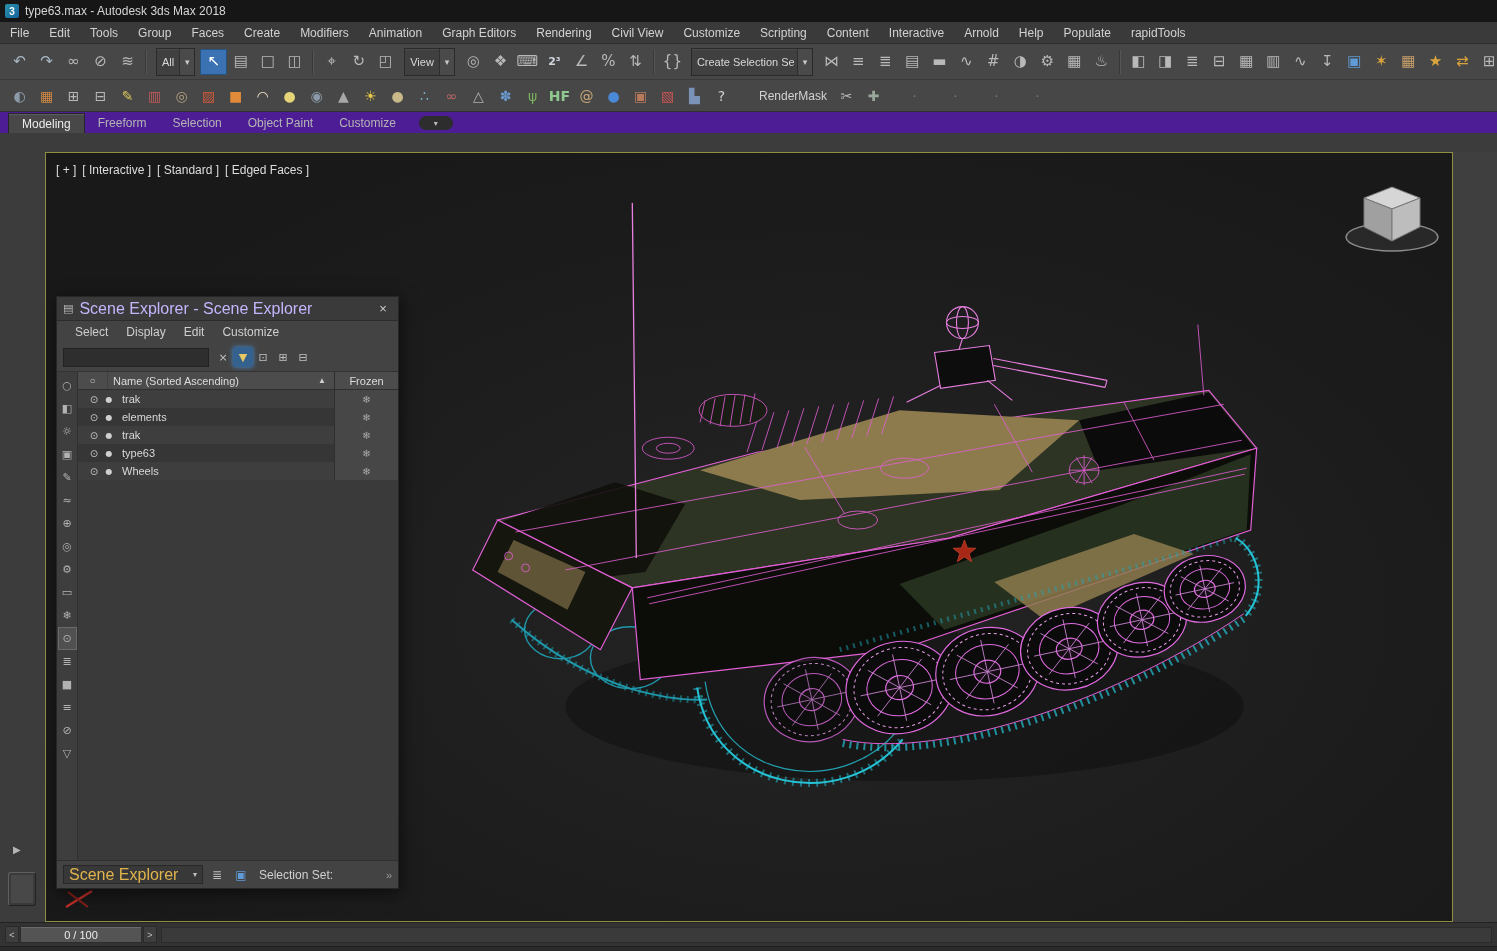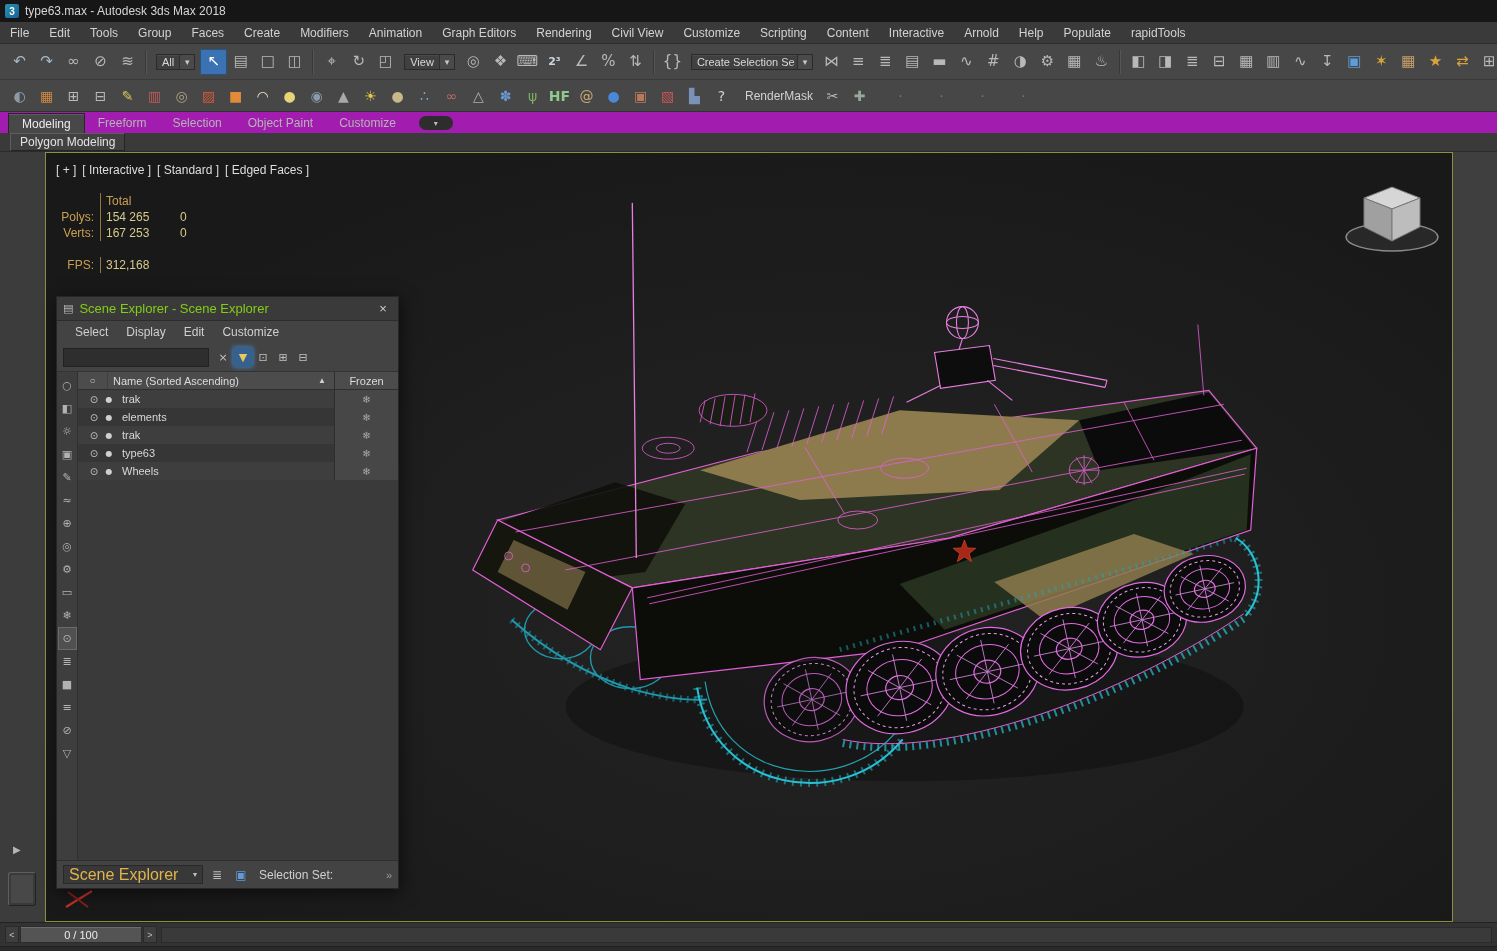--- a/index.html
+++ b/index.html
@@ -17,25 +17,25 @@
 .ticon{width:27px;height:26px;display:flex;align-items:center;justify-content:center;border-radius:2px;flex:0 0 auto}
 .ticon .glyph{font-family:"DejaVu Sans",sans-serif;font-size:15px;line-height:1;color:#bdbdbd}
 .ticon.active{background:#3a72b4;box-shadow:inset 0 0 0 1px #27537f}
 .ticon.txt .glyph{font-size:9px;font-weight:bold}
 .ticon.txt2 .glyph{font-size:11px;font-weight:bold}
 #toolbar2 .ticon{height:24px}
 #toolbar2 .ticon .glyph{font-size:14px}
 .dimdot{margin-left:14px}
 .dimdot .glyph{color:#767676}
 .tsep{width:2px;height:24px;margin:0 4px;border-left:1px solid #383838;border-right:1px solid #565656}
-.combo{height:16px;background:#404040;border:1px solid #2a2a2a;display:flex;align-items:center;margin:0 5px;box-shadow:inset 0 1px 0 rgba(255,255,255,.06)}
+.combo{height:28px;background:#404040;border:1px solid #2a2a2a;display:flex;align-items:center;margin:0 5px;box-shadow:inset 0 1px 0 rgba(255,255,255,.06)}
 .combo .ctext{flex:1;font-size:11px;color:#d8d8d8;padding:0 5px;white-space:nowrap;overflow:hidden}
 .combo .carrow{width:15px;height:100%;display:flex;align-items:center;justify-content:center;font-size:9px;color:#c8c8c8;background:#4a4a4a;border-left:1px solid #2f2f2f}
-.rendermask{font-size:12px;color:#d2d2d2;padding:0 6px;margin-left:4px}
-#ribbontabs{height:21px;background:#a21caf;display:flex;align-items:flex-end;padding-left:8px}
+.rendermask{font-size:12px;color:#d2d2d2;padding:0 6px;margin-left:18px}
+#ribbontabs{height:21px;background:#4c1d95;display:flex;align-items:flex-end;padding-left:8px}
 .rtab{font-size:12px;color:#b5b5b5;padding:0 13px;height:20px;line-height:20px}
 .rtab.active{background:#484848;color:#ececec;border:1px solid #262626;border-bottom:none;box-shadow:inset 0 1px 0 #5c5c5c}
 .ribbon-pill{margin:0 0 3px 10px;width:34px;height:14px;background:#2d2d2d;border-radius:7px;display:flex;align-items:center;justify-content:center;gap:3px;color:#bbb;font-size:8px}
 #panelstrip{height:19px;background:#3a3a3a;border-bottom:1px solid #2a2a2a;display:flex;align-items:center}
 .panel-label{margin-left:10px;height:18px;line-height:17px;padding:0 9px;font-size:12px;color:#e2e2e2;background:#414141;border:1px solid;border-color:#5e5e5e #242424 #242424 #5e5e5e}
 
 #workspace{position:absolute;top:152px;left:0;width:1497px;height:799px;background:#3c3c3c}
 #left-sidebar{position:absolute;left:0;top:0;width:45px;height:770px;background:#3c3c3c}
 .sb-arrow{position:absolute;left:13px;top:692px;font-size:10px;color:#b5b5b5}
 .sb-layout{position:absolute;left:8px;top:720px;width:28px;height:34px;background:#484848;border:1px solid;border-color:#5e5e5e #222 #222 #5e5e5e;border-radius:3px;box-shadow:inset 0 0 0 2px #3a3a3a}
@@ -50,21 +50,21 @@
 .vs-sel{color:#d8c98c;padding-left:16px}
 .vs-head .vs-val{color:#c9a052;border-left:1px solid #8f7a3a}
 .vs-fps{margin-top:16px}
 #viewcube{position:abs olute}
 #viewcube{position:absolute;right:8px;top:26px;z-index:4}
 #world-axis{position:absolute;left:16px;bottom:8px;z-index:3}
 
 #scene-explorer{position:absolute;left:10px;top:143px;width:343px;height:593px;background:#434343;border:1px solid #262626;box-shadow:2px 4px 16px rgba(0,0,0,.55);z-index:10;display:flex;flex-direction:column}
 .se-titlebar{height:24px;background:#3a3a3a;border-bottom:1px solid #2c2c2c;display:flex;align-items:center;padding:0 6px;gap:6px;flex:0 0 auto}
 .se-win-icon{color:#b5b5b5;font-size:11px}
-.se-title{flex:1;font-size:13px;color:#84cc16}
+.se-title{flex:1;font-size:16px;color:#c4b5fd}
 .se-close{width:18px;text-align:center;color:#cccccc;font-size:13px}
 .se-menus{height:22px;display:flex;align-items:center;padding-left:9px;flex:0 0 auto}
 .se-menu{font-size:12px;color:#cfcfcf;padding:0 9px}
 .se-searchrow{height:28px;display:flex;align-items:center;padding:0 6px;gap:4px;flex:0 0 auto}
 .se-search{width:146px;height:19px;background:#2e2e2e;border:1px solid #222;color:#ddd;font-size:11px;padding:0 4px;outline:none;cursor:text}
 .se-tool{width:20px;height:20px;display:flex;align-items:center;justify-content:center;border-radius:2px}
 .se-tool .glyph{font-family:"DejaVu Sans",sans-serif;font-size:11px;color:#c0c0c0}
 .se-tool.active{background:#35618e;box-shadow:0 0 5px #4a8ac8}
 .se-tool.active .glyph{color:#e8c860}
 .se-body{flex:1;display:flex;overflow:hidden;border-top:1px solid #333}
@@ -428,23 +428,20 @@
 
     <div class="rtab active">Modeling</div>
         <div class="rtab">Freeform</div>
         <div class="rtab">Selection</div>
         <div class="rtab">Object Paint</div>
         <div class="rtab">Customize</div>
       </div>
     <div class="ribbon-pill">
       <span>▾</span>
     </div>
-  </div>
-  <div id="panelstrip">
-    <div class="panel-label">Polygon Modeling</div>
   </div>
 
   <div id="workspace">
 
     <div id="left-sidebar">
       <div class="sb-arrow">▶</div>
       <div class="sb-layout"></div>
     </div>
 
     <div id="viewport">
@@ -606,26 +603,20 @@
         </g>
       </svg>
 
       <div class="vp-label">
         <span>[ + ]</span>
         <span>[ Interactive ]</span>
         <span>[ Standard ]</span>
         <span>[ Edged Faces ]</span>
       </div>
 
-      <div class="vstats">
-        <div class="vs-row vs-head"><span class="vs-label"></span><span class="vs-val">Total</span></div>
-        <div class="vs-row"><span class="vs-label">Polys:</span><span class="vs-val">154 265</span><span class="vs-sel">0</span></div>
-        <div class="vs-row"><span class="vs-label">Verts:</span><span class="vs-val">167 253</span><span class="vs-sel">0</span></div>
-        <div class="vs-row vs-fps"><span class="vs-label">FPS:</span><span class="vs-val">312,168</span></div>
-      </div>
 
       <svg id="viewcube" width="104" height="78" viewBox="0 0 104 78" xmlns="http://www.w3.org/2000/svg">
         <ellipse cx="52" cy="58" rx="46" ry="14" fill="rgba(130,130,130,0.15)" stroke="#8c8c8c" stroke-width="1.5"></ellipse>
         <polygon points="52,8 80,19 52,30 24,19" fill="#d6d6d6" stroke="#787878"></polygon>
         <polygon points="24,19 52,30 52,62 24,48" fill="#a0a0a0" stroke="#787878"></polygon>
         <polygon points="80,19 52,30 52,62 80,48" fill="#bdbdbd" stroke="#787878"></polygon>
       </svg>
 
       <svg id="world-axis" width="36" height="28" viewBox="0 0 36 28" xmlns="http://www.w3.org/2000/svg">
         <line x1="4" y1="22" x2="30" y2="6" stroke="#c03028" stroke-width="2.2"></line>

